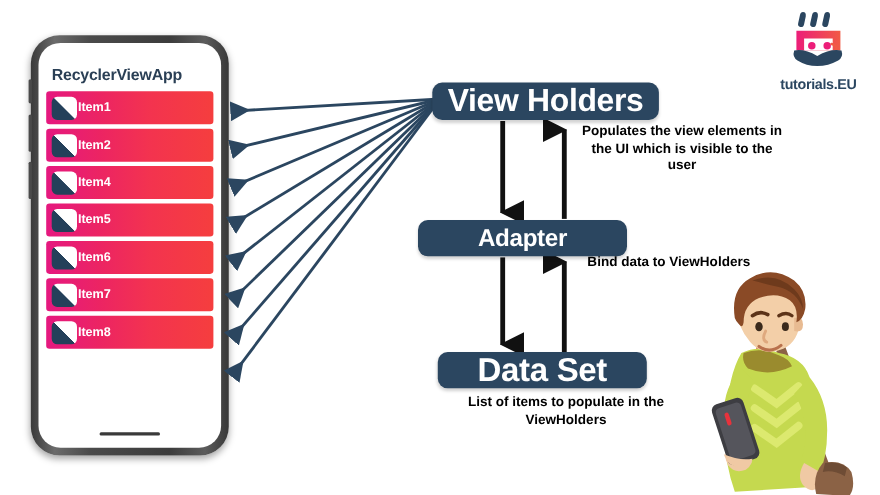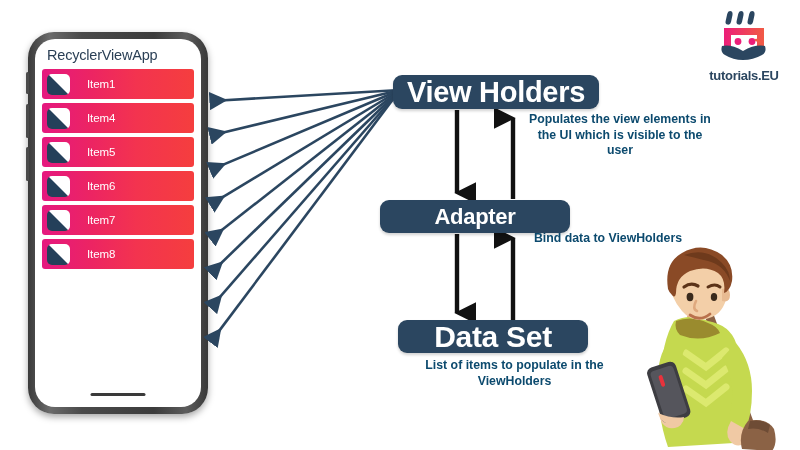--- a/index.html
+++ b/index.html
@@ -34,24 +34,24 @@
   .phone-screen {
     width: 100%;
     height: 100%;
     background: #ffffff;
     border-radius: 20px;
     overflow: hidden;
     position: relative;
   }
   .app-title {
     font-size: 14.5px;
-    font-weight: normal;
+    font-weight: bold;
     color: #2a3f55;
     letter-spacing: -.2px;
-    padding: 8px 0 6px 12px;
+    padding: 22px 0 6px 12px;
   }
   .list {
     padding: 0 7px;
     display: flex;
     flex-direction: column;
     gap: 4px;
   }
   .list-row {
     height: 30px;
     border-radius: 3px;
@@ -63,22 +63,22 @@
   .thumb {
     width: 23px;
     height: 21px;
     border-radius: 5px;
     background: linear-gradient(45deg,#24405a 0%,#24405a 49.5%,#ffffff 50.5%,#ffffff 100%);
     flex: 0 0 auto;
   }
   .row-label {
     color: #ffffff;
     font-size: 11.5px;
-    font-weight: normal;
-    margin-left: 17px;
+    font-weight: bold;
+    margin-left: 1px;
     letter-spacing: -.1px;
   }
   .home-bar {
     position: absolute;
     left: 50%;
     transform: translateX(-50%);
     bottom: 11px;
     width: 55px;
     height: 3px;
     border-radius: 2px;
@@ -108,21 +108,21 @@
     letter-spacing: -.3px;
     box-shadow: 0 2px 3px rgba(0,0,0,.18);
   }
   #node-viewholders { left: 393px; top: 75px;  width: 206px; height: 34px; font-size: 29px; }
   #node-adapter     { left: 380px; top: 200px; width: 190px; height: 33px; font-size: 22px; }
   #node-dataset     { left: 398px; top: 320px; width: 190px; height: 33px; font-size: 30px; }
 
   
   .anno {
     position: absolute;
-    color: #0c4a6e;
+    color: #000000;
     font-weight: bold;
     font-size: 12.3px;
     line-height: 1.28;
   }
   #anno-populate { left: 525px; top: 112px; width: 190px; text-align: center; }
   #anno-bind     { left: 533px; top: 231px; width: 150px; text-align: center; }
   #anno-dataset  { left: 412px; top: 358px; width: 205px; text-align: center; }
 
   
   #fan-layer, #vert-layer {
@@ -166,20 +166,24 @@
     <div class="vol-btn vol-1"></div>
     <div class="vol-btn vol-2"></div>
     <div class="vol-btn vol-3"></div>
 
     <div class="phone-screen">
       <div class="app-title">RecyclerViewApp</div>
       <div class="list" id="item-list">
           <div class="list-row">
             <div class="thumb"></div>
             <div class="row-label">Item1</div>
+          </div>
+          <div class="list-row">
+            <div class="thumb"></div>
+            <div class="row-label">Item2</div>
           </div>
           <div class="list-row">
             <div class="thumb"></div>
             <div class="row-label">Item4</div>
           </div>
           <div class="list-row">
             <div class="thumb"></div>
             <div class="row-label">Item5</div>
           </div>
           <div class="list-row">

